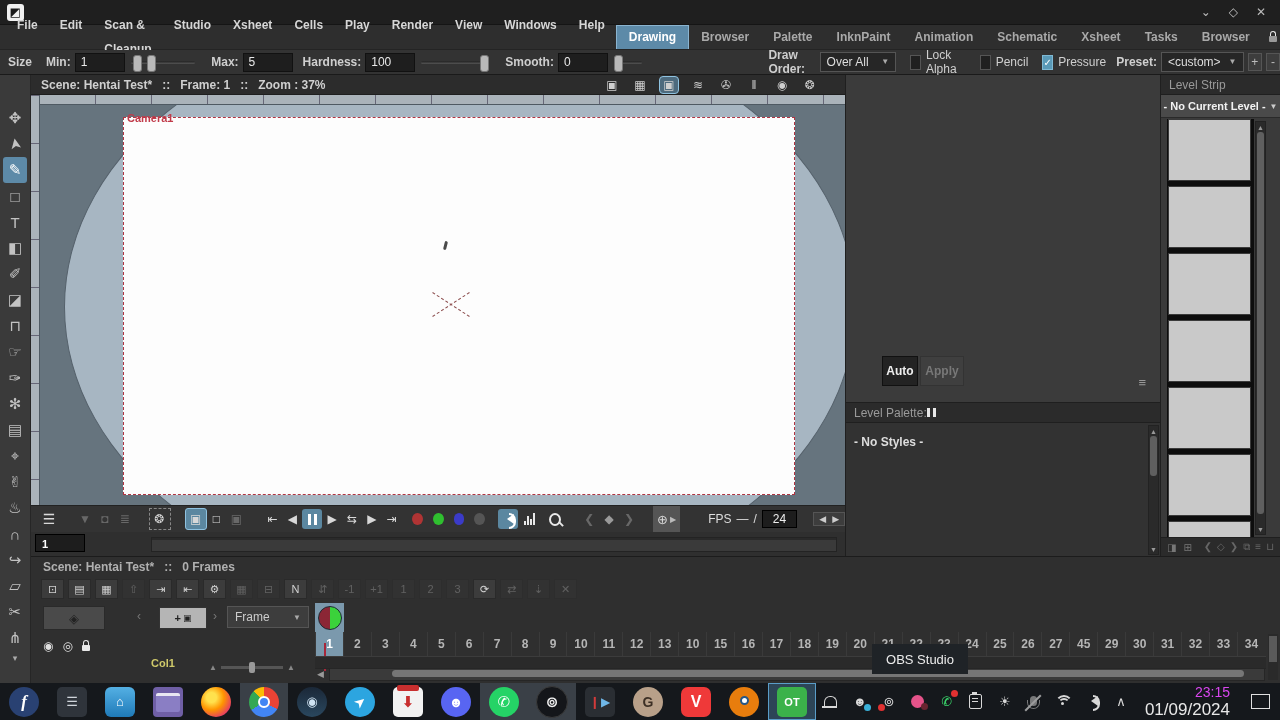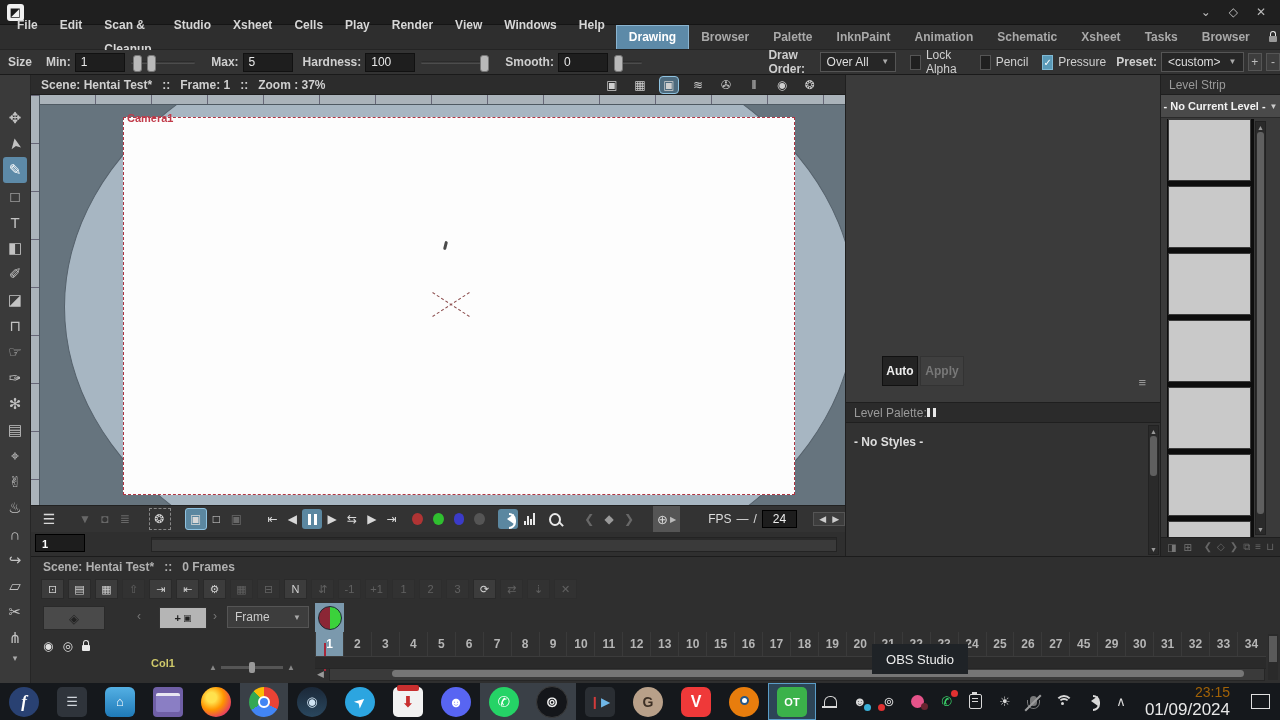--- a/index.html
+++ b/index.html
@@ -248,21 +248,21 @@
               transform:rotate(45deg);}
   .wifi{width:16px;height:12px;position:relative;}
   .wifi i{position:absolute;border:2px solid #d8d8d8;border-radius:50%;border-color:#d8d8d8 transparent transparent transparent;}
   .wifi i:nth-child(1){left:0;top:0;width:14px;height:14px;}
   .wifi i:nth-child(2){left:3px;top:3px;width:8px;height:8px;}
   .wifi i:nth-child(3){left:6px;top:7px;width:3px;height:3px;background:#d8d8d8;border:none;border-radius:50%;}
   .spk2{width:0;height:0;border:5px solid transparent;border-right:7px solid #d8d8d8;position:relative;}
   .spk2::after{content:"";position:absolute;left:2px;top:-6px;width:5px;height:12px;border:2px solid #d8d8d8;
                border-left:none;border-radius:0 8px 8px 0;}
   .clock{display:flex;flex-direction:column;align-items:flex-end;line-height:1.15;margin-left:4px;}
-  .clock .t{font-size:14px;color:#a16207;}
+  .clock .t{font-size:14px;color:#d946ef;}
   .clock .d{font-size:17px;color:#e8e8e8;}
   .showdesk{width:17px;height:13px;border:1.5px solid #e0e0e0;margin-left:10px;}
 </style>
 </head>
 <body>
 
 <div id="app">
 
   <div class="titlebar">
     <div class="win-icon ic">◩</div>

